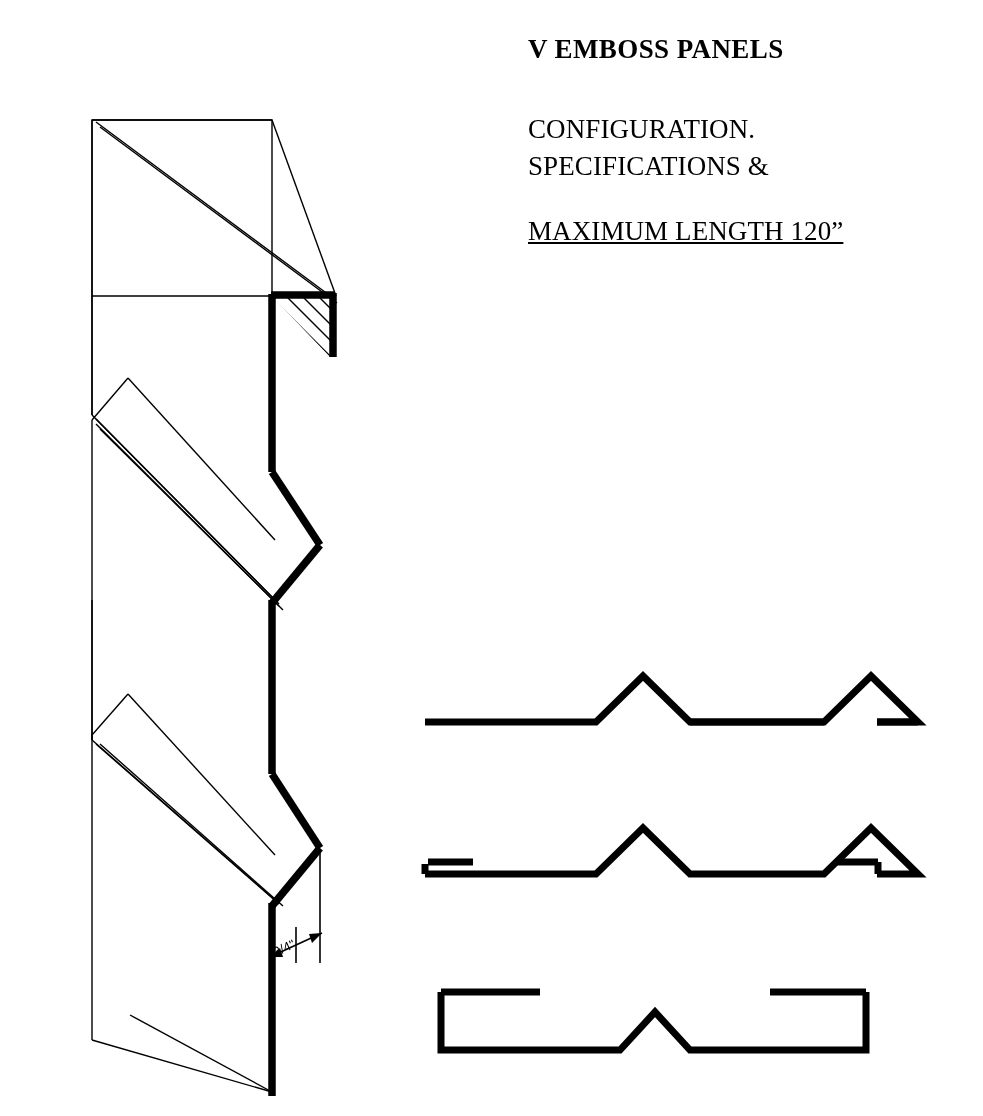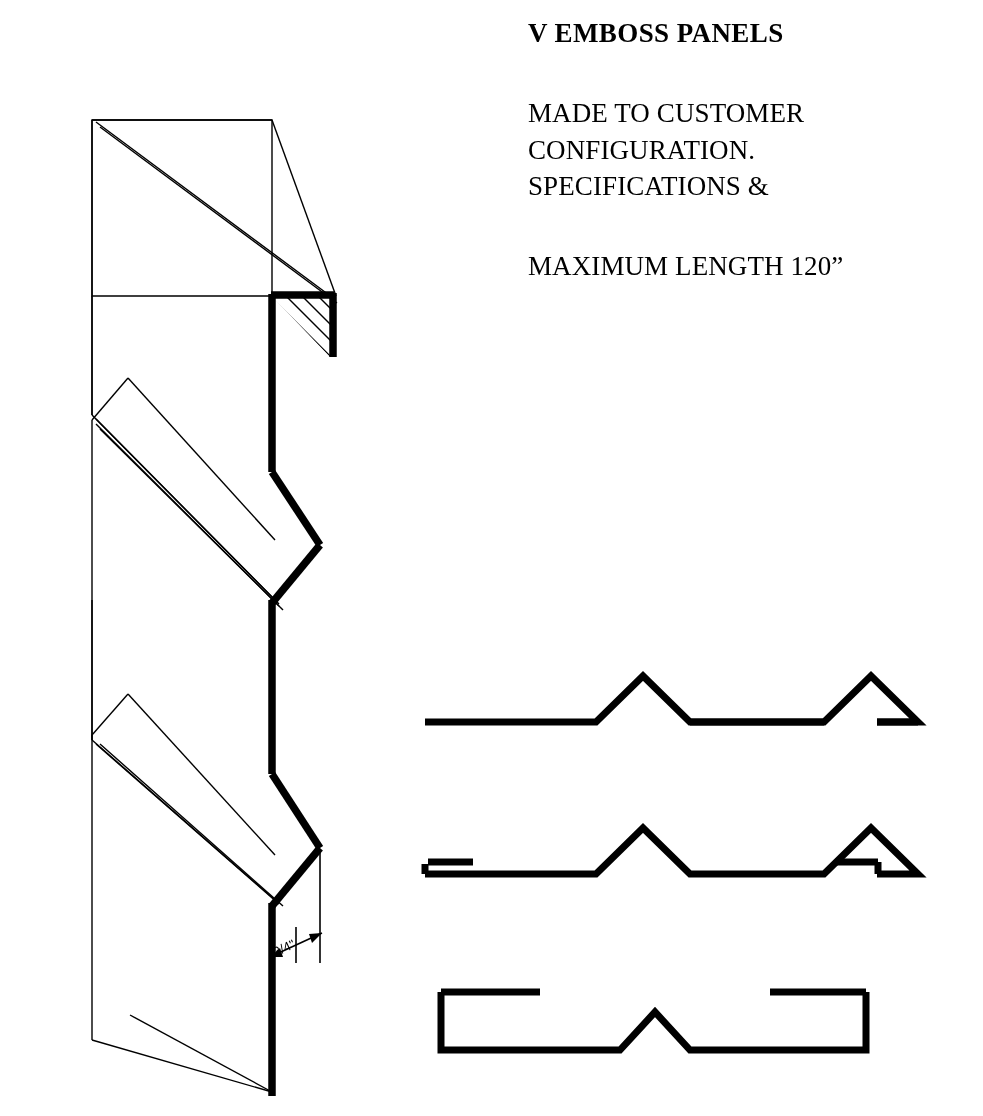--- a/index.html
+++ b/index.html
@@ -27,31 +27,32 @@
     position: absolute;
     left: 528px;
     top: 18px;
     width: 450px;
   }
   .title {
     font-size: 27px;
     font-weight: bold;
     letter-spacing: 0.4px;
     line-height: 1.15;
-    margin: 0 0 46px 0;
+    margin: 16px 0 46px 0;
     white-space: nowrap;
   }
   .para {
     font-size: 27px;
     line-height: 36.5px;
     margin: 0;
     letter-spacing: 0.1px;
   }
   .para.spec {
-    margin-top: 43px;
+    margin-top: 29px;
+    text-decoration: underline;
   }
   .para .line {
     display: block;
     white-space: nowrap;
   }
   
   .iso-wrap, .profiles-wrap {
     position: absolute;
     left: 0;
     top: 0;
@@ -74,21 +75,20 @@
 </style>
 </head>
 <body>
 
 <div id="sheet">
 
   <div class="text-block">
     <h1 class="title">V EMBOSS PANELS</h1>
 
     <p class="para">
-      <span class="line">MADE TO CUSTOMER</span>
       <span class="line">CONFIGURATION.</span>
       <span class="line">SPECIFICATIONS &amp;</span>
     </p>
 
     <p class="para spec">
       <span class="line">MAXIMUM LENGTH 120”</span>
     </p>
   </div>
 
   <div class="iso-wrap">

